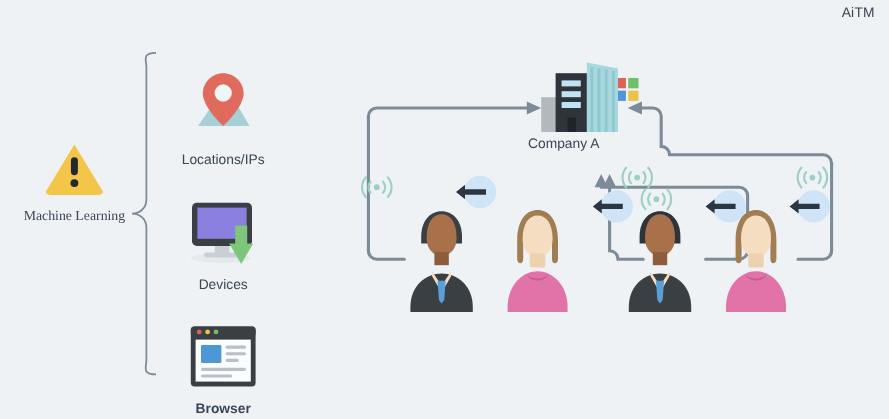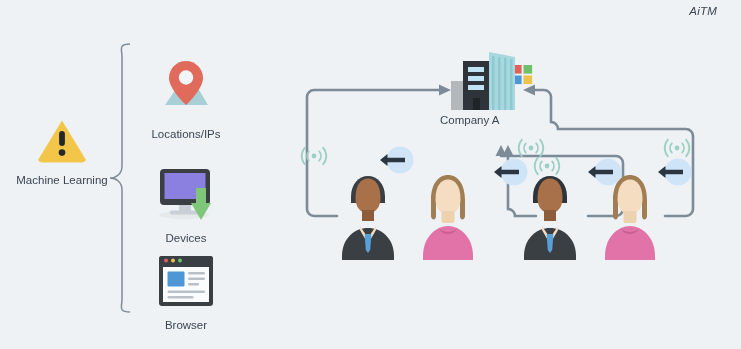--- a/index.html
+++ b/index.html
@@ -15,34 +15,34 @@
     width: 741px;
     height: 349px;
     background: #eef2f5;
     overflow: hidden;
   }
 
   
   .corner-label {
     position: absolute;
     top: 5px;
-    right: 24px;
+    right: 12px;
     font-size: 11.5px;
     color: #3b4653;
     letter-spacing: .2px;
-    font-style: italic;
   }
 
   
   .ml-block {
     position: absolute;
     left: 8px;
     top: 118px;
     width: 108px;
     text-align: center;
+    font-family: Liberation Serif, serif;
   }
   .warn-icon { display: block; margin: 0 auto; }
   .ml-caption {
     margin-top: 10px;
     font-size: 11.5px;
     color: #3b4653;
     white-space: nowrap;
   }
 
   
@@ -65,21 +65,21 @@
     align-items: flex-end;
     justify-content: center;
   }
   .feature .fi-label {
     margin-top: 7px;
     font-size: 11.5px;
     color: #3b4653;
   }
   #feature-0 { top: 53px; }
   #feature-1 { top: 157px; }
-  #feature-2 { top: 244px; }
+  #feature-2 { top: 260px; font-weight: bold; }
 
   
   .scenario { position: absolute; left: 296px; top: 48px; }
 
   .company-label {
     position: absolute;
     left: 440px;
     top: 114px;
     width: 120px;
     font-size: 11.5px;

